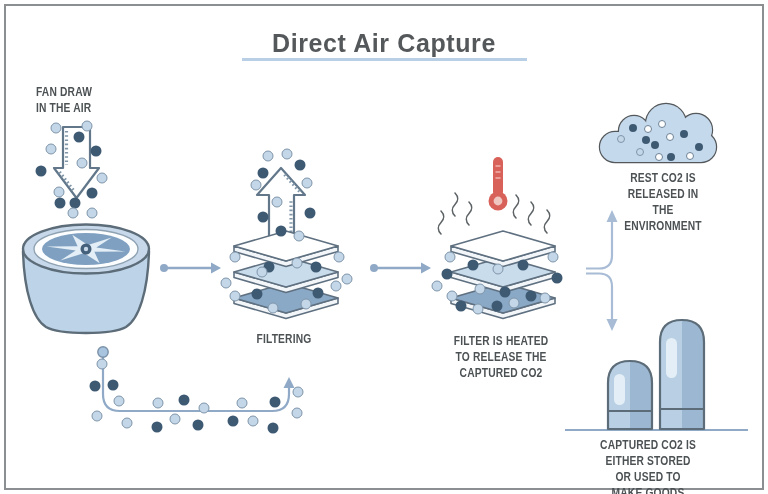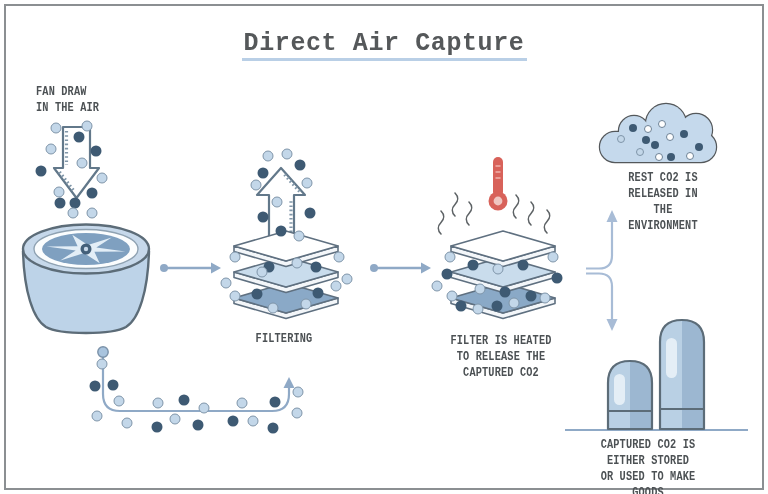--- a/index.html
+++ b/index.html
@@ -1,17 +1,17 @@
 <!DOCTYPE html>
 <html><head>
 <meta charset="utf-8">
 <style>
   html,body{margin:0;padding:0;background:#ffffff;}
   #stage{position:relative;width:768px;height:494px;background:#ffffff;overflow:hidden;
-         font-family:Liberation Mono, monospace;}
+         font-family:Liberation Sans, sans-serif;}
   .frame{position:absolute;inset:4px;border:2px solid #8b8f92;}
   .title{position:absolute;left:50%;top:29px;transform:translateX(-50%);
          font-size:25px;font-weight:700;color:#55585a;letter-spacing:.6px;white-space:nowrap;}
   .title-underline{position:absolute;left:242px;top:58px;width:285px;height:3px;background:#b9cfe6;}
   .label{position:absolute;font-weight:700;color:#4c5154;font-size:12.5px;line-height:1.28;
          white-space:pre-line;letter-spacing:.2px;}
   .label.center{text-align:center;transform:translateX(-50%) scaleX(.82);transform-origin:center top;}
   .label.left{transform:scaleX(.82);transform-origin:left top;}
   .dot{position:absolute;width:11px;height:11px;border-radius:50%;
        transform:translate(-50%,-50%);box-sizing:border-box;}

